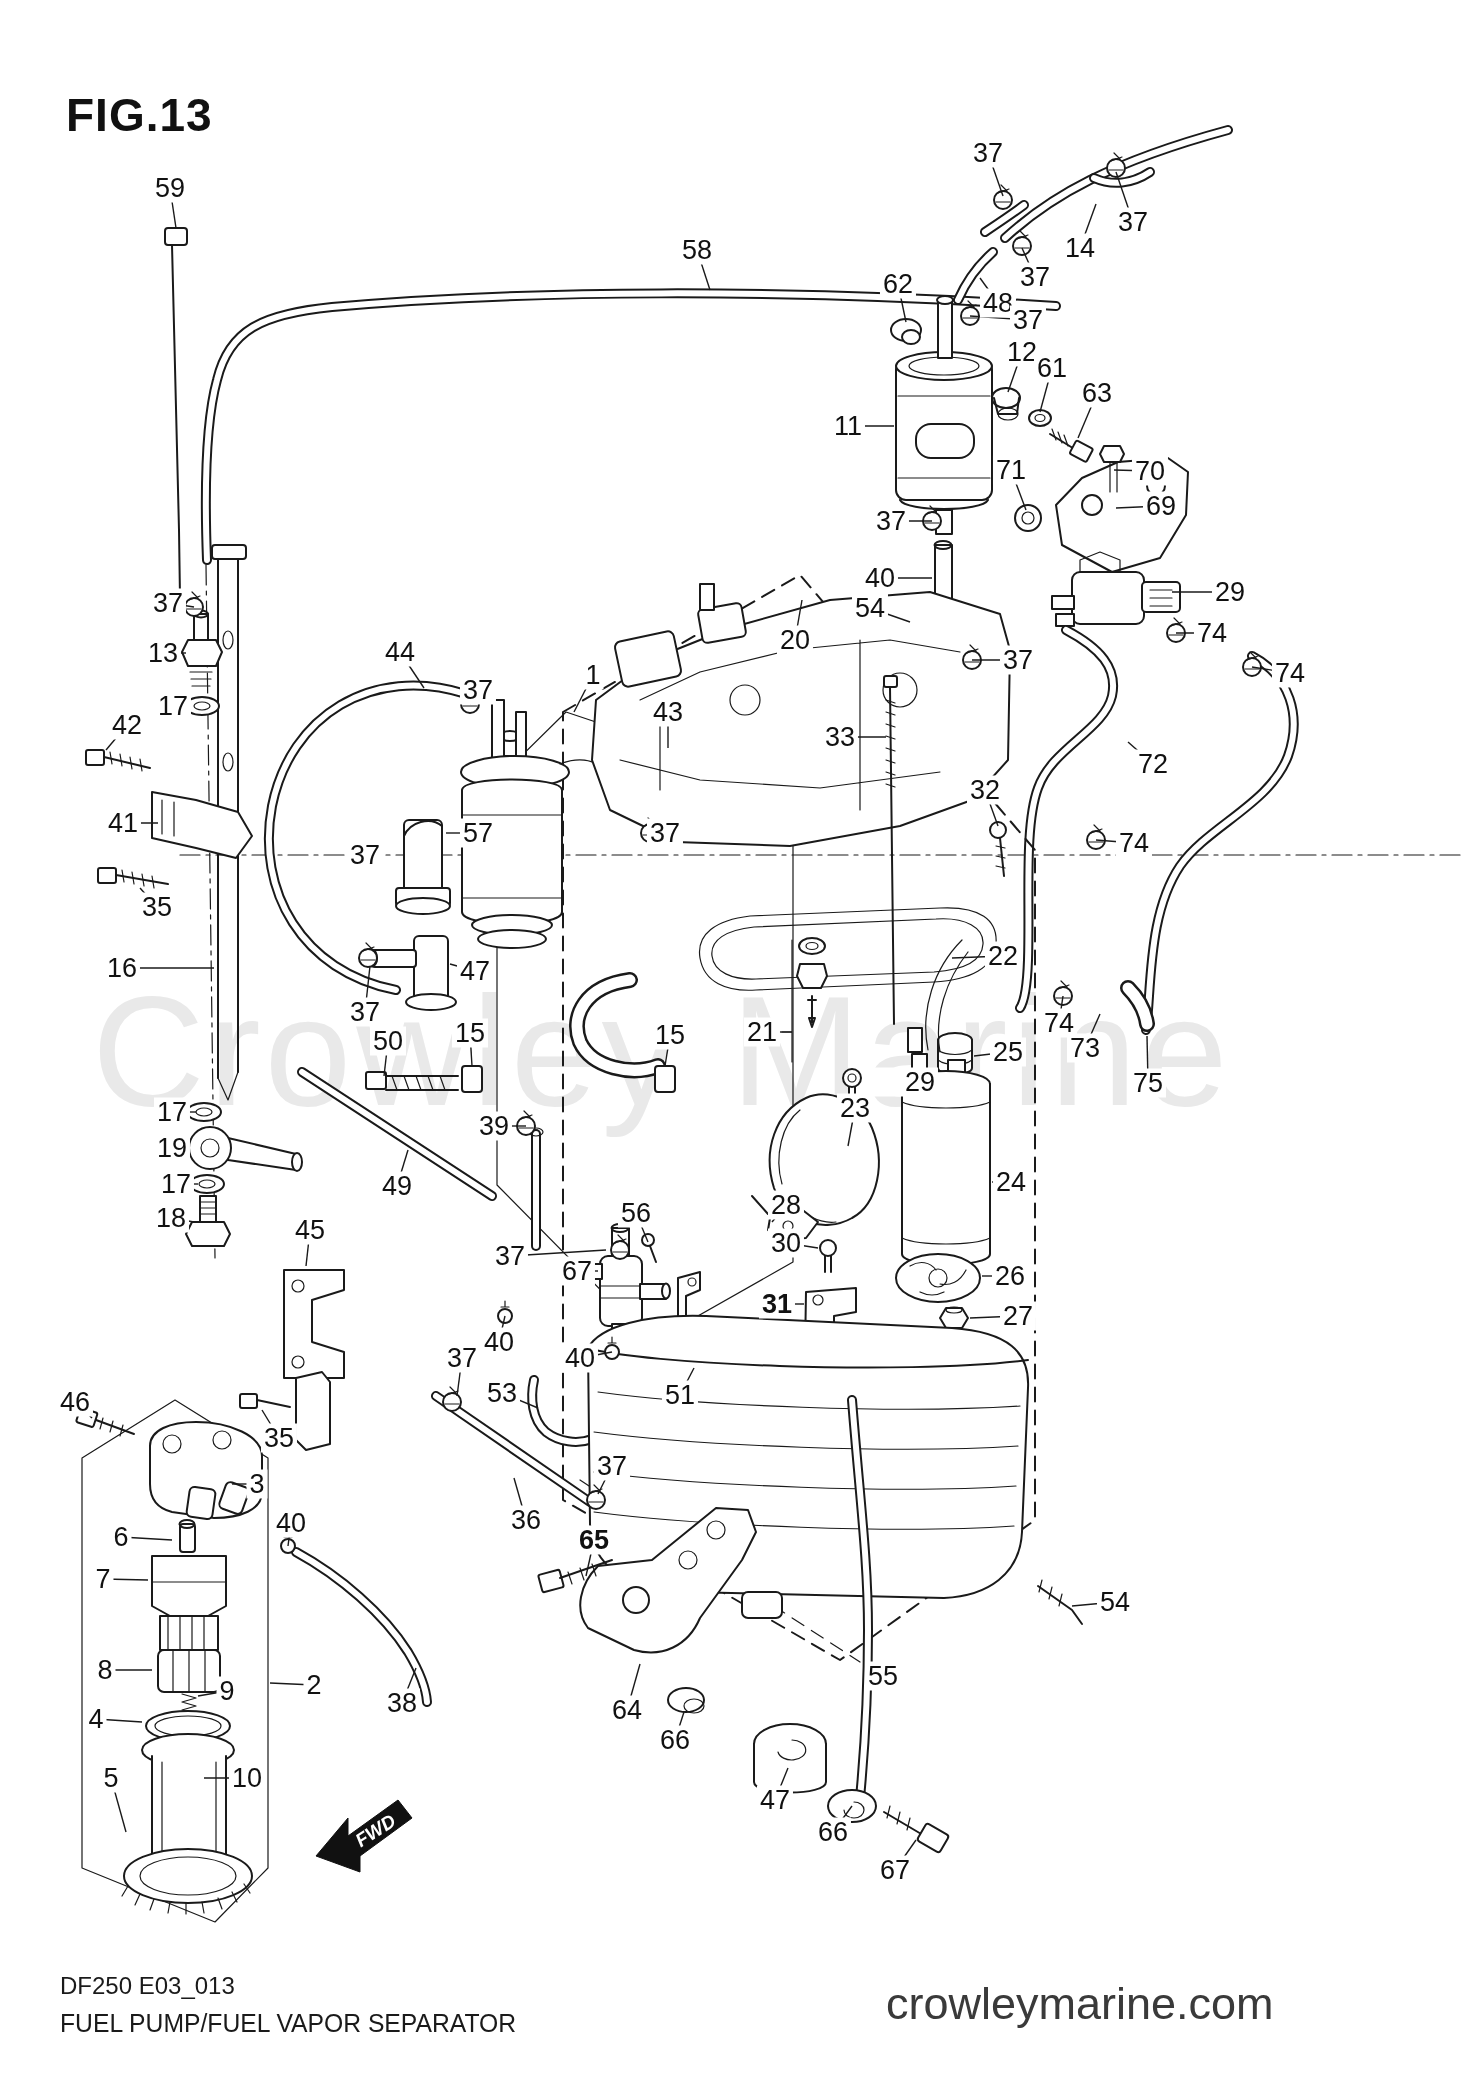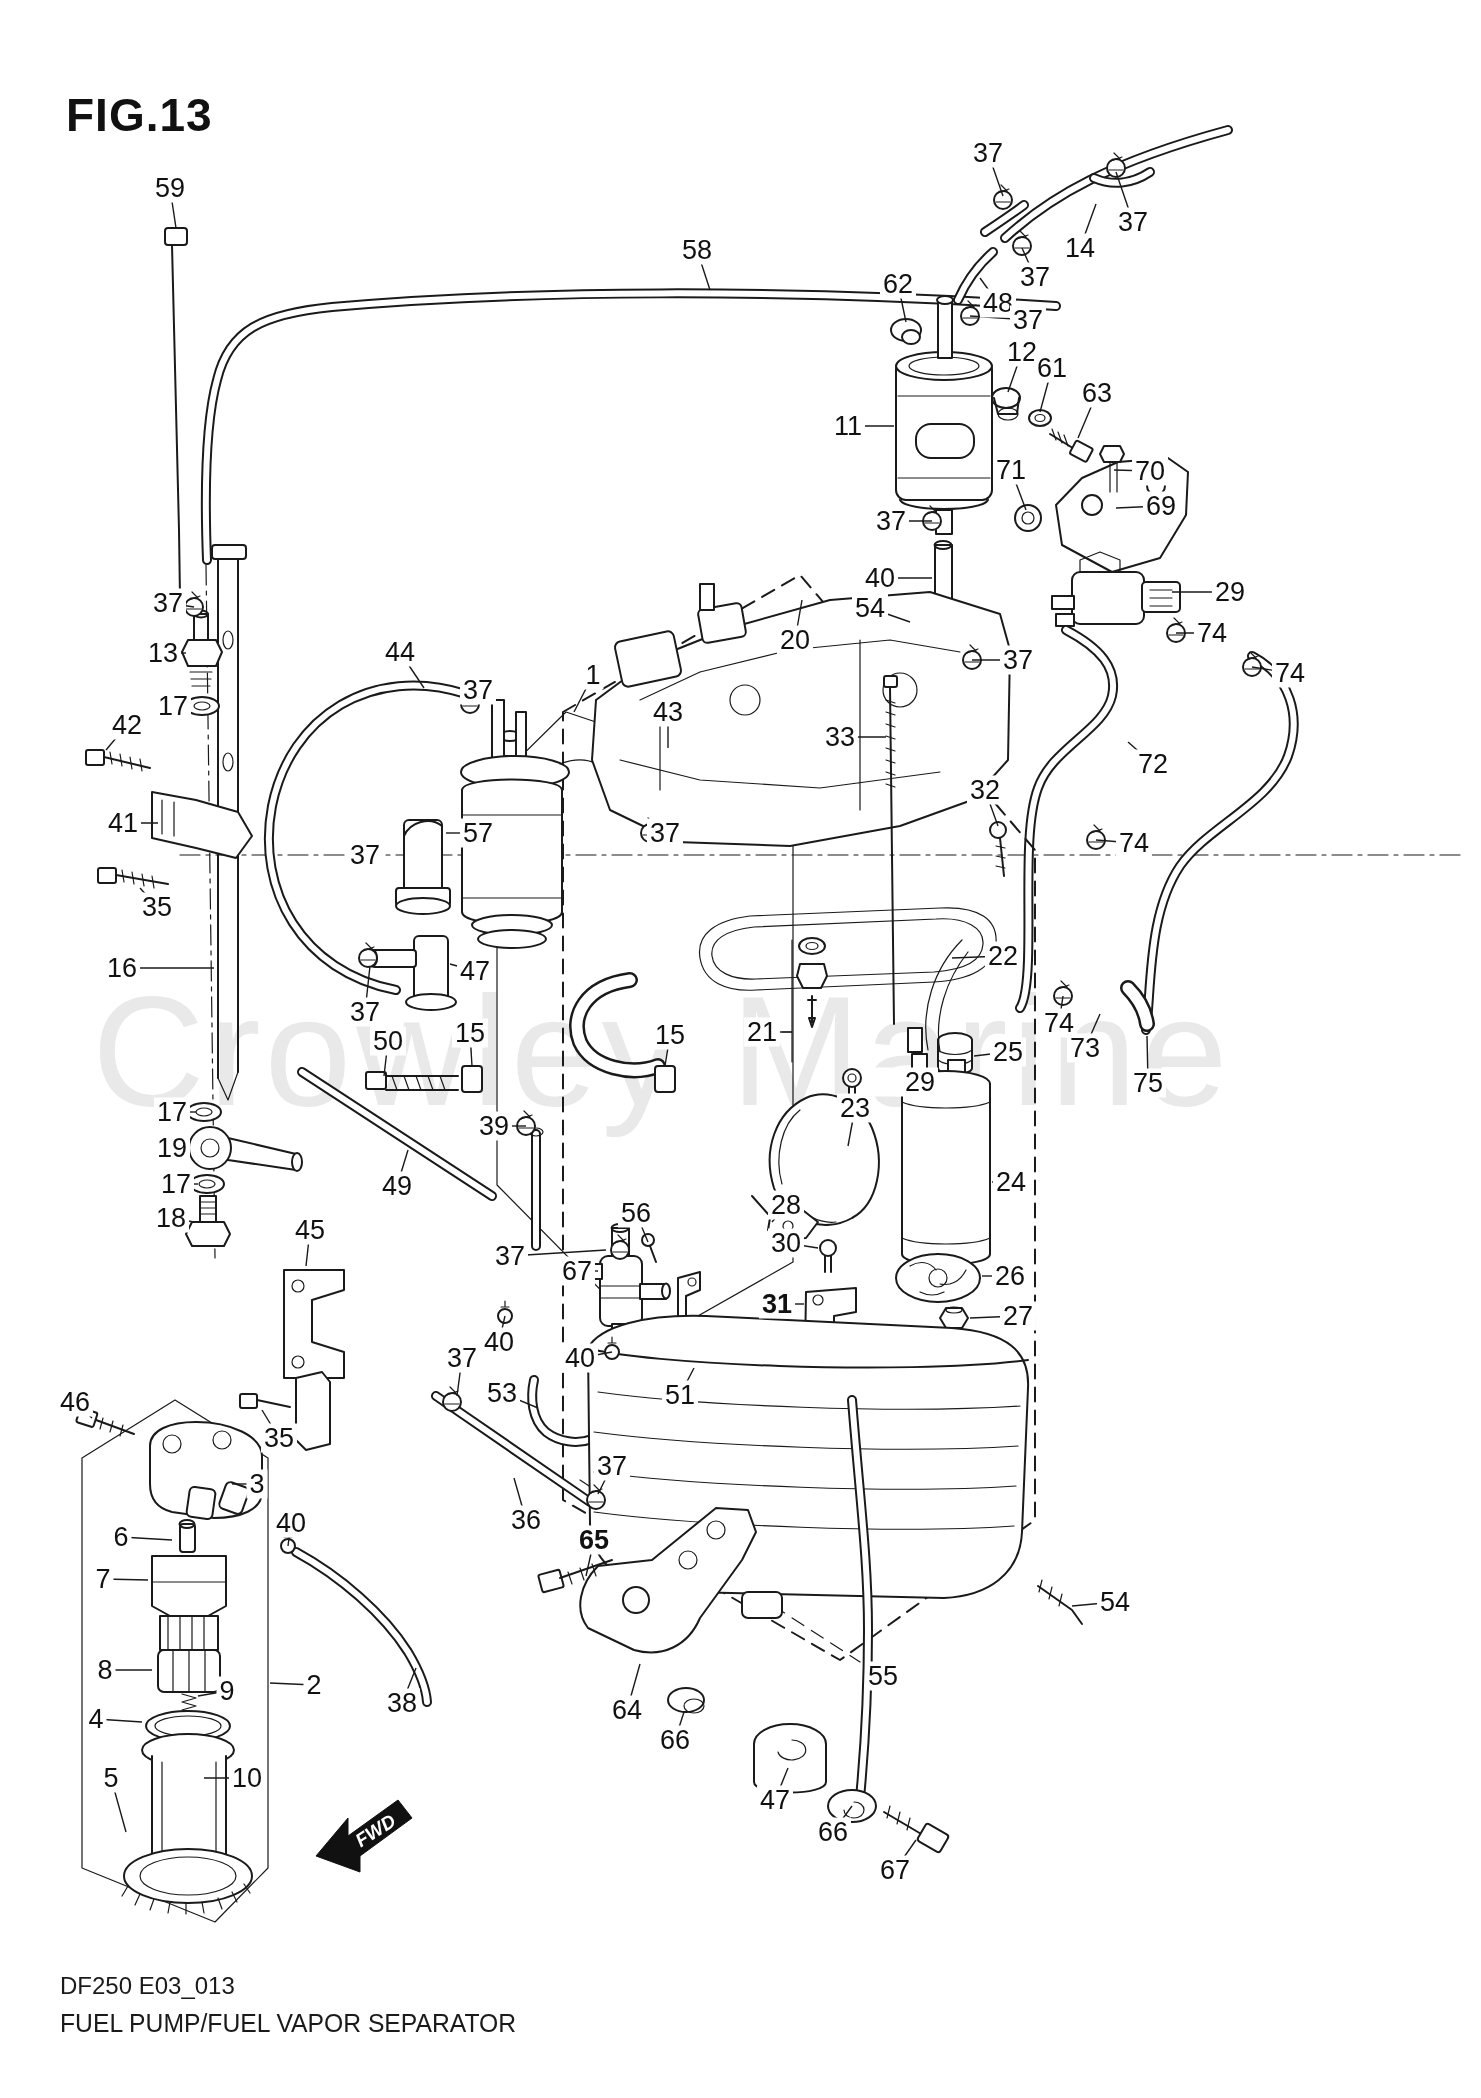--- a/index.html
+++ b/index.html
@@ -722,14 +722,15 @@
       <span class="callout" style="left: 402px; top: 1703px;">38</span>
       <span class="callout" style="left: 96px; top: 1719px;">4</span>
       <span class="callout" style="left: 111px; top: 1778px;">5</span>
       <span class="callout" style="left: 247px; top: 1778px;">10</span>
     </div>
 
   <div class="fig-title">FIG.13</div>
 
   <div class="footer-code">DF250 E03_013</div>
   <div class="footer-title">FUEL PUMP/FUEL VAPOR SEPARATOR</div>
+  <div class="site" style="color: rgb(58, 58, 58);">crowleymarine.com</div>
 
 </div>
 
 </body></html>

